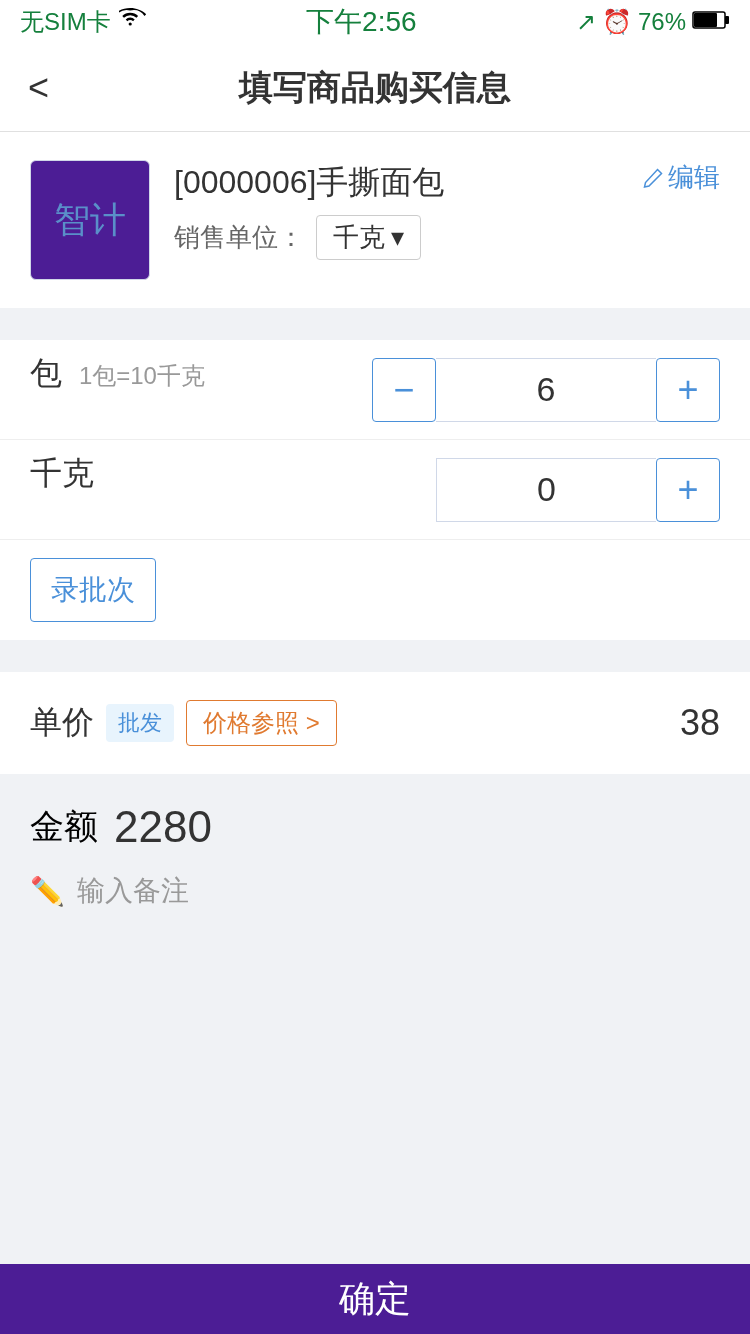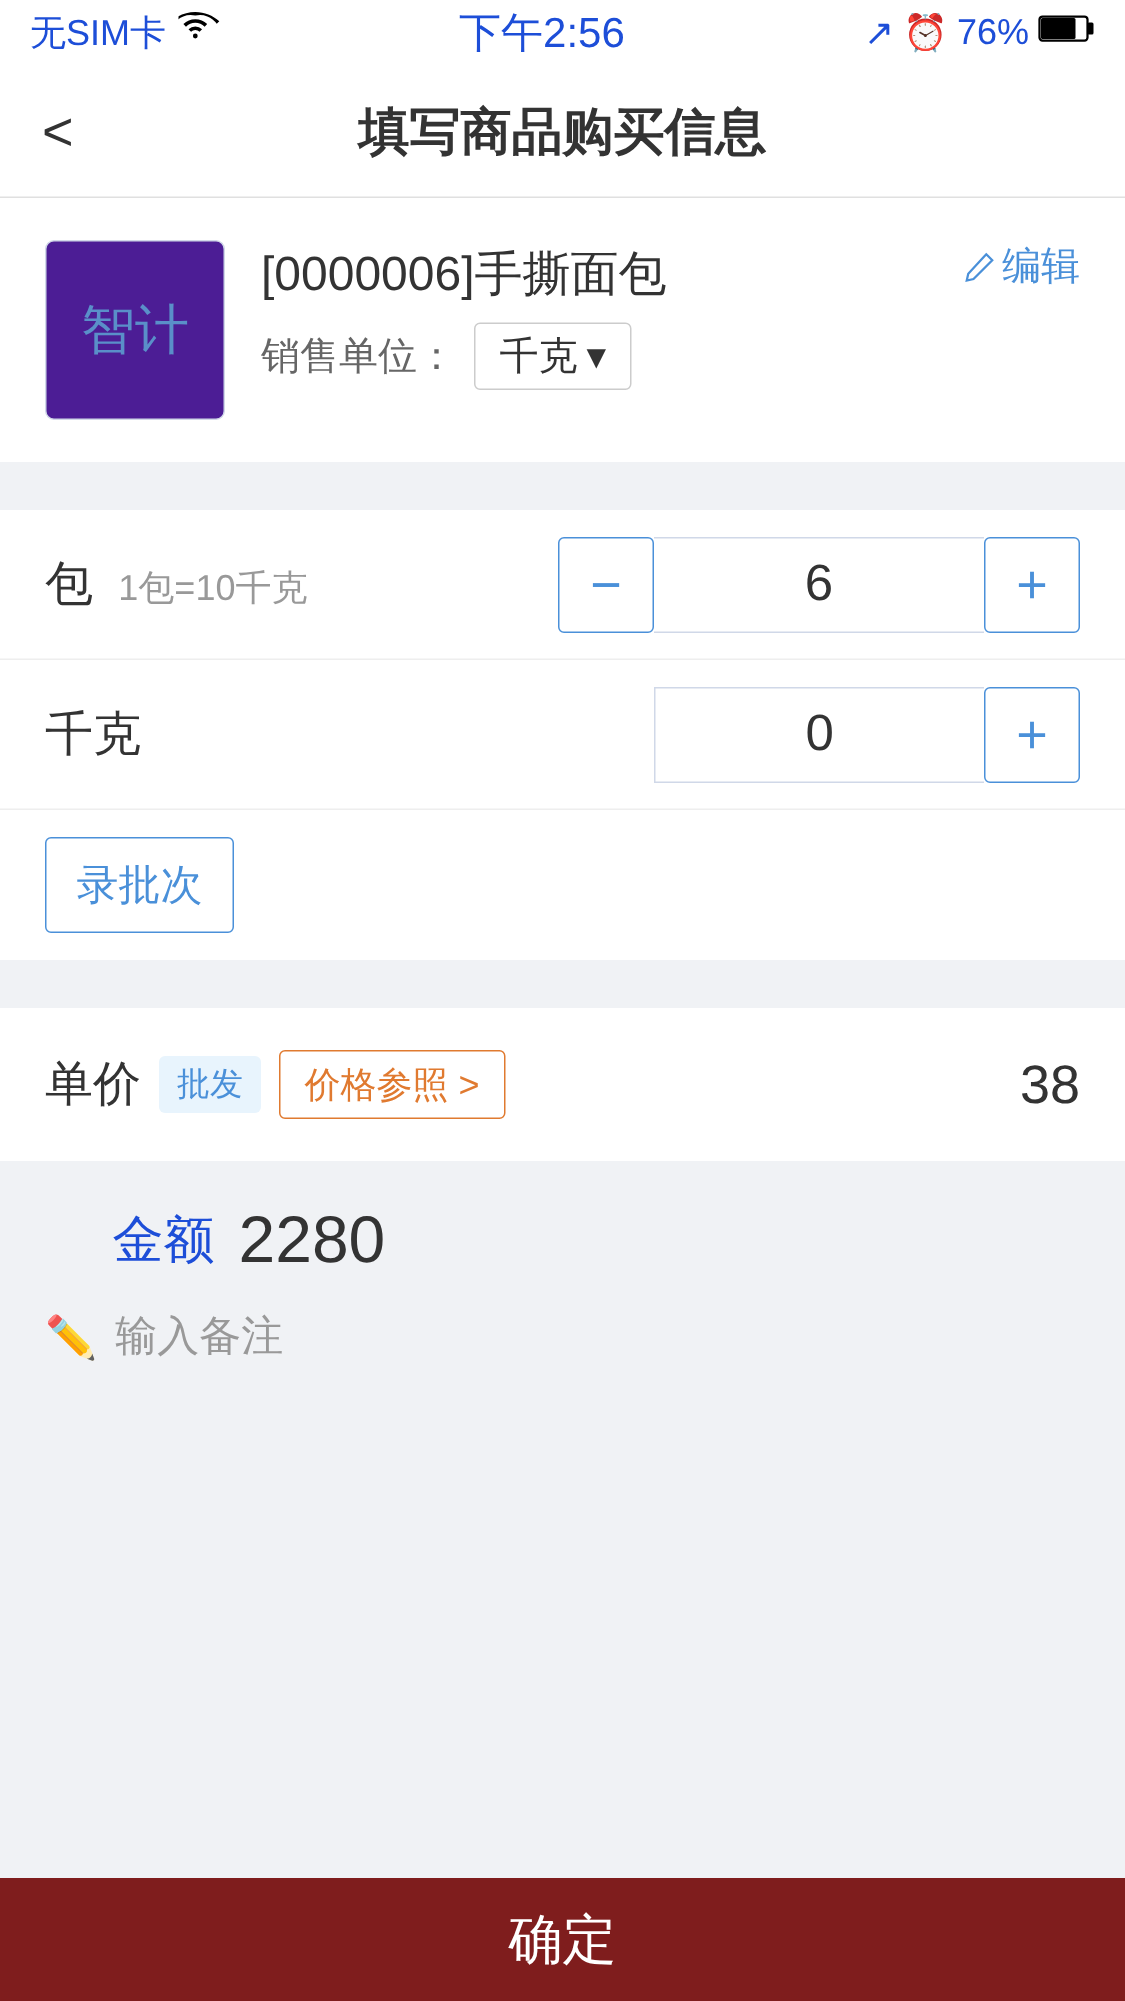--- a/index.html
+++ b/index.html
@@ -16,21 +16,21 @@
     
     .status-bar {
       width: 750px;
       height: 44px;
       background: #fff;
       display: flex;
       align-items: center;
       justify-content: space-between;
       padding: 0 20px;
       font-size: 24px;
-      color: #1d4ed8;
+      color: #15803d;
     }
     .status-left { display: flex; align-items: center; gap: 8px; }
     .status-center { font-size: 28px; font-weight: 500; }
     .status-right { display: flex; align-items: center; gap: 6px; font-size: 24px; }
 
     
     .nav-bar {
       width: 750px;
       height: 88px;
       background: #fff;
@@ -121,22 +121,21 @@
       align-items: flex-start;
     }
 
     
     .section-white {
       background: #fff;
       margin-bottom: 0;
     }
     .qty-row {
       display: flex;
-      align-items: center;
-      padding: 0 30px;
+      padding: 12px 30px;
       height: 100px;
       border-bottom: 1px solid #eee;
     }
     .qty-label {
       font-size: 32px;
       color: #333;
       width: 200px;
     }
     .qty-sublabel {
       font-size: 24px;
@@ -257,22 +256,21 @@
       padding: 28px 30px 20px;
     }
     .amount-row {
       display: flex;
       align-items: center;
       gap: 16px;
       margin-bottom: 20px;
     }
     .amount-label {
       font-size: 34px;
-      color: #1d4ed8;
-      margin-left: 45px;
+      color: #000000;
     }
     .amount-value {
       font-size: 44px;
       color: #333;
       font-weight: 500;
     }
     .remark-row {
       display: flex;
       align-items: center;
       gap: 12px;
@@ -285,22 +283,22 @@
     
     .empty-space {
       background: #f0f2f5;
       flex: 1;
       min-height: 280px;
     }
 
     
     .confirm-bar {
       width: 750px;
-      height: 82px;
-      background: #7f1d1d;
+      height: 70px;
+      background: #4c1d95;
       display: flex;
       align-items: center;
       justify-content: center;
       cursor: pointer;
       position: fixed;
       bottom: 0;
       left: 0;
     }
     .confirm-text {
       font-size: 36px;

